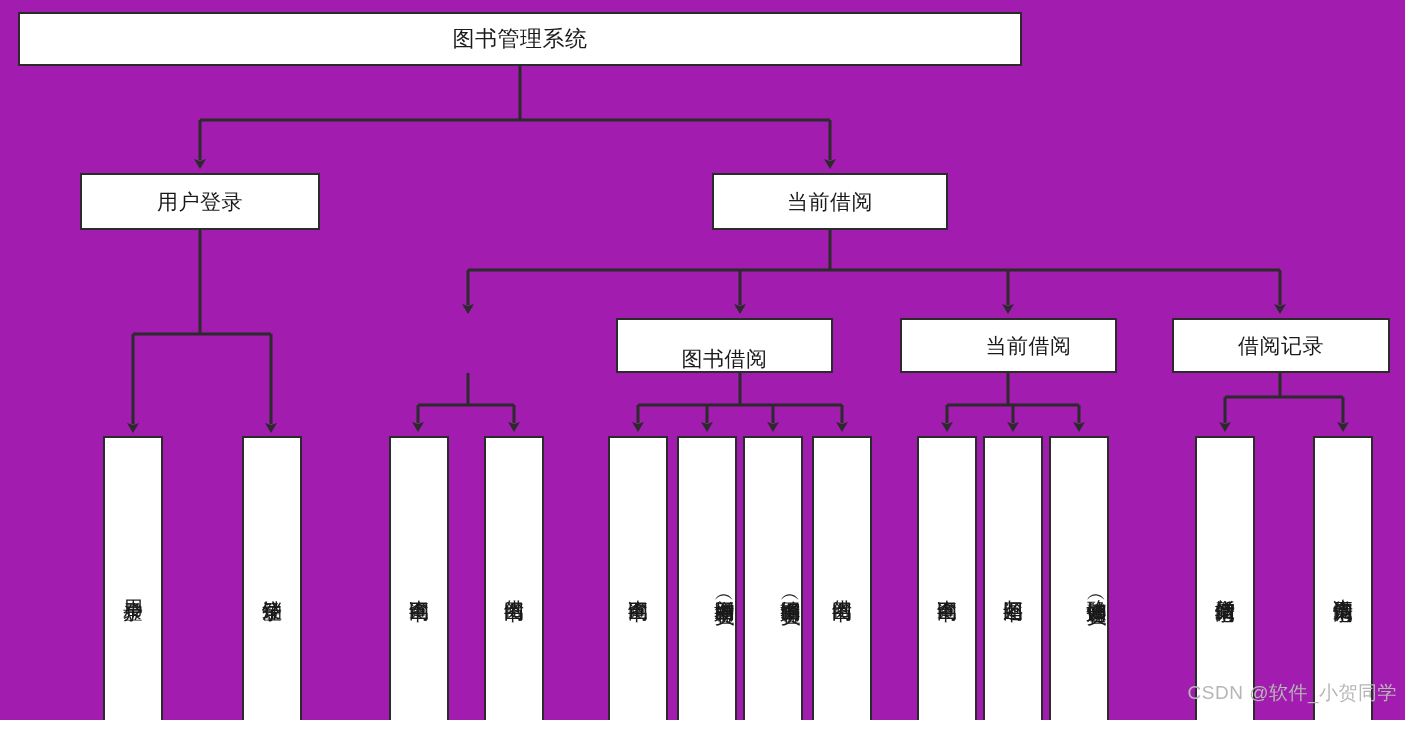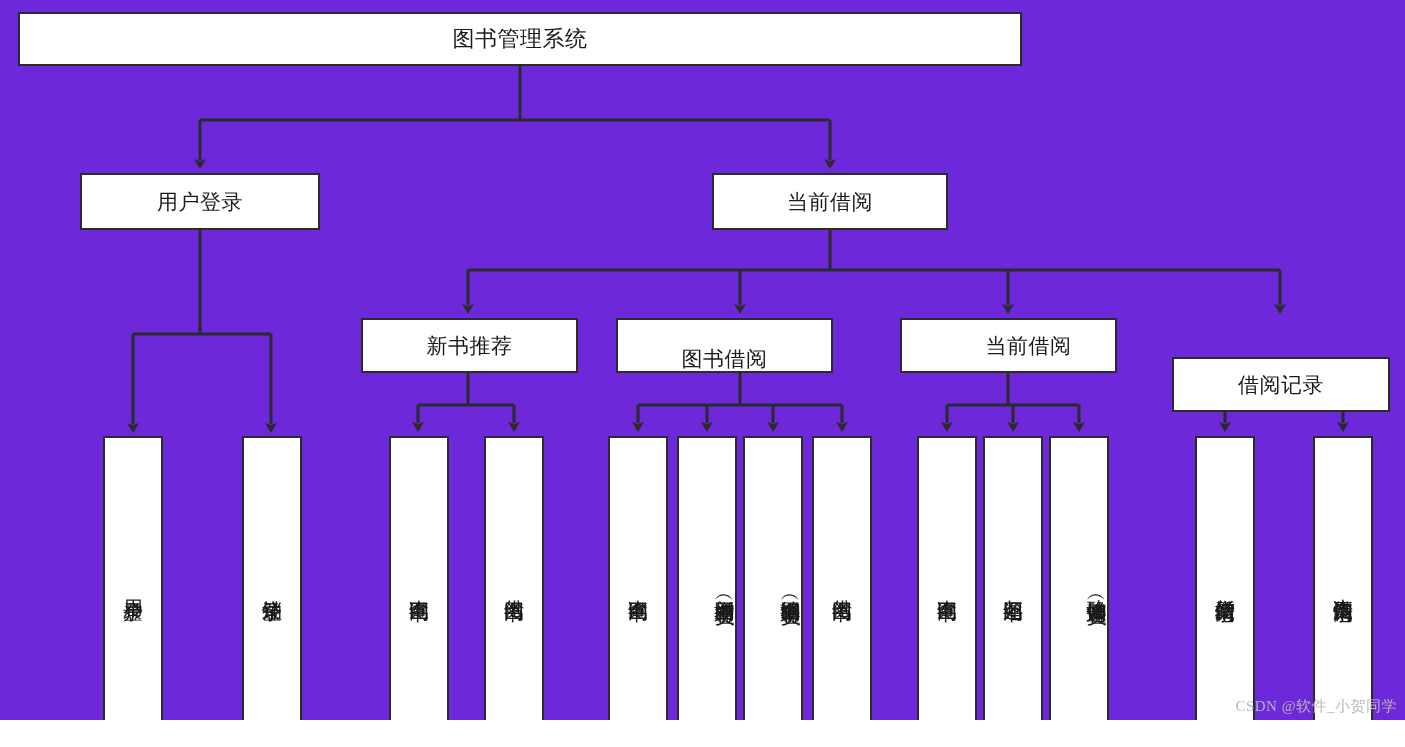--- a/index.html
+++ b/index.html
@@ -7,21 +7,21 @@
     padding: 0;
     background: #ffffff;
   }
   body {
     font-family: "Liberation Sans", "DejaVu Sans", sans-serif;
   }
   #canvas {
     position: relative;
     width: 1405px;
     height: 720px;
-    background: #6d28d9;
+    background: #a21caf;
     overflow: hidden;
   }
   #wires {
     position: absolute;
     left: 0;
     top: 0;
     width: 1405px;
     height: 747px;
     pointer-events: none;
   }
@@ -57,26 +57,25 @@
   .node.vert.center {
     align-items: center;
     padding-top: 0;
   }
   .label {
     display: block;
   }
   .watermark {
     position: absolute;
     right: 8px;
-    bottom: 4px;
-    font-size: 15px;
+    bottom: 14px;
+    font-size: 19px;
     color: #b6b6b6;
     letter-spacing: 0.5px;
     white-space: nowrap;
-    font-family: Liberation Serif, serif;
   }
 </style>
 </head>
 <body>
 
 <div id="canvas">
 
   <svg id="wires" viewBox="0 0 1405 747" xmlns="http://www.w3.org/2000/svg">
     <defs>
       <marker id="arrow" markerWidth="10" markerHeight="12" refX="1" refY="6" orient="auto" markerUnits="userSpaceOnUse">
@@ -141,30 +140,27 @@
     <span class="label">图书管理系统</span>
   </div>
 
   <div class="node horiz" id="node-l2-0" style="left: 80px; top: 173px; width: 240px; height: 57px; border-color: rgb(43, 43, 43); background: rgb(255, 255, 255); color: rgb(26, 26, 26);">
     <span class="label">用户登录</span>
   </div>
   <div class="node horiz" id="node-l2-1" style="left: 712px; top: 173px; width: 236px; height: 57px; border-color: rgb(43, 43, 43); background: rgb(255, 255, 255); color: rgb(26, 26, 26);">
     <span class="label">当前借阅</span>
   </div>
 
-  <div class="node horiz" id="node-l3-0" style="left: 361px; top: 318px; width: 217px; height: 55px; border-color: rgb(43, 43, 43); background: rgb(255, 255, 255); color: rgb(26, 26, 26);">
-    <span class="label">新书推荐</span>
-  </div>
   <div class="node horiz" id="node-l3-1" style="left: 616px; top: 318px; width: 217px; height: 55px; border-color: rgb(43, 43, 43); background: rgb(255, 255, 255); color: rgb(26, 26, 26); align-items: flex-end;">
     <span class="label">图书借阅</span>
   </div>
   <div class="node horiz" id="node-l3-2" style="left: 900px; top: 318px; width: 217px; height: 55px; border-color: rgb(43, 43, 43); background: rgb(255, 255, 255); color: rgb(26, 26, 26); padding-left: 40px;">
     <span class="label">当前借阅</span>
   </div>
-  <div class="node horiz" id="node-l3-3" style="left: 1172px; top: 318px; width: 218px; height: 55px; border-color: rgb(43, 43, 43); background: rgb(255, 255, 255); color: rgb(26, 26, 26); margin-top: 39px;">
+  <div class="node horiz" id="node-l3-3" style="left: 1172px; top: 318px; width: 218px; height: 55px; border-color: rgb(43, 43, 43); background: rgb(255, 255, 255); color: rgb(26, 26, 26);">
     <span class="label">借阅记录</span>
   </div>
 
   <div class="node vert center" id="node-leaf-0" style="left: 103px; top: 436px; width: 60px; height: 299px; border-color: rgb(43, 43, 43); background: rgb(255, 255, 255); color: rgb(26, 26, 26);">
     <span class="label">用户登录</span>
   </div>
   <div class="node vert center" id="node-leaf-1" style="left: 242px; top: 436px; width: 60px; height: 299px; border-color: rgb(43, 43, 43); background: rgb(255, 255, 255); color: rgb(26, 26, 26);">
     <span class="label">注销登录</span>
   </div>
   <div class="node vert center" id="node-leaf-2" style="left: 389px; top: 436px; width: 60px; height: 299px; border-color: rgb(43, 43, 43); background: rgb(255, 255, 255); color: rgb(26, 26, 26);">

